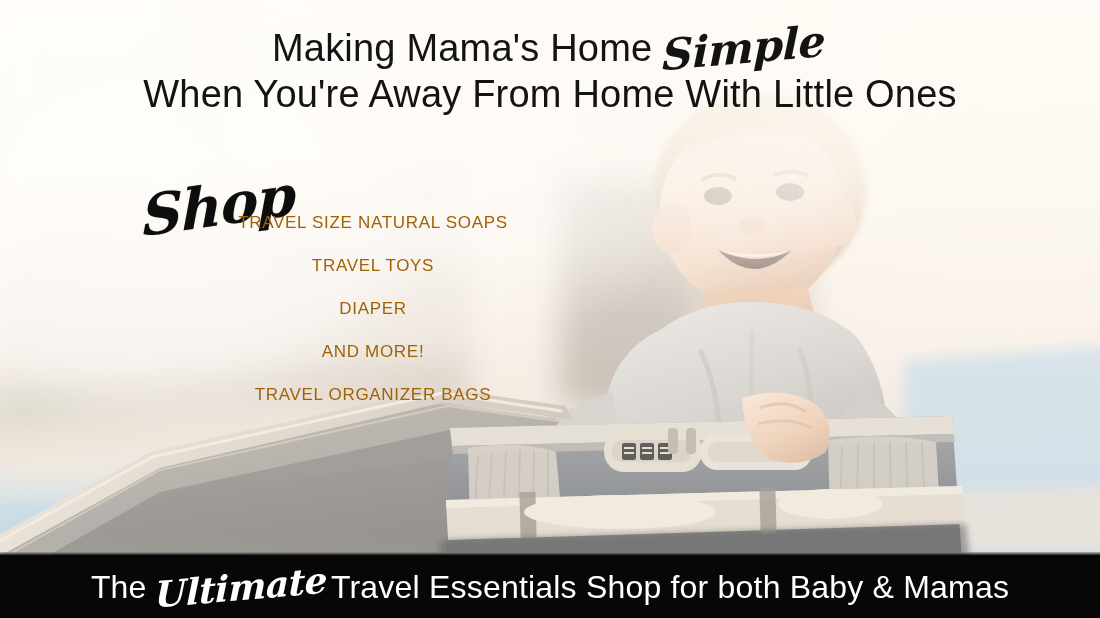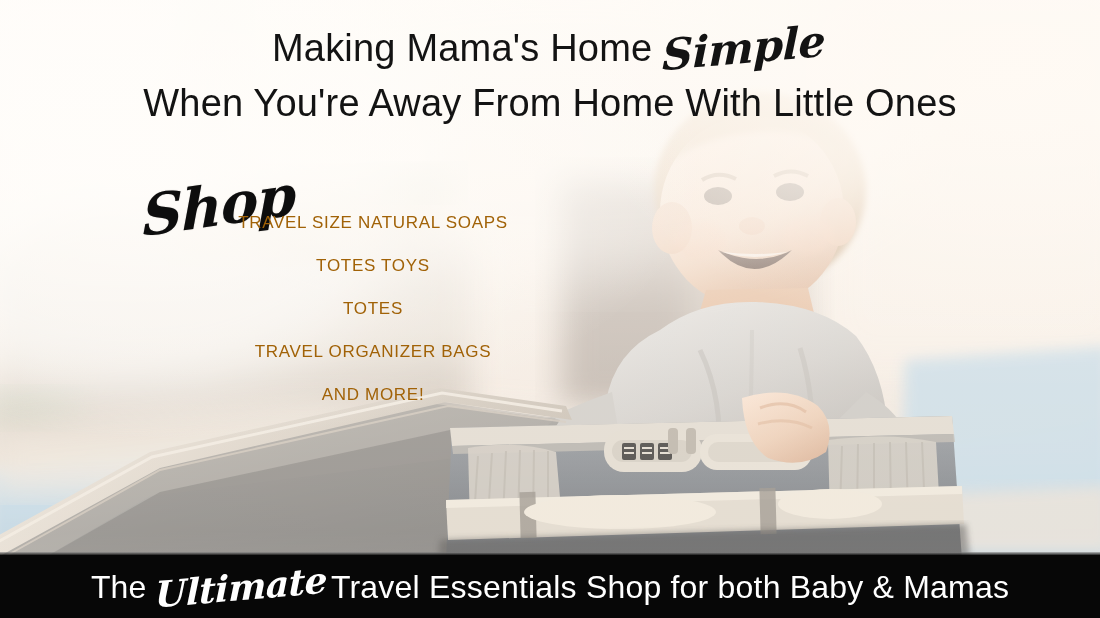--- a/index.html
+++ b/index.html
@@ -70,21 +70,20 @@
     font-weight: 300;
     letter-spacing: 0.2px;
     white-space: nowrap;
   }
   .headline .line2 {
     display: block;
     font-size: 38px;
     font-weight: 300;
     letter-spacing: 0.2px;
     white-space: nowrap;
-    margin-top: 9px;
   }
 
   
   .script {
     font-family: "DejaVu Serif", serif;
     font-style: italic;
     font-weight: 700;
     letter-spacing: -0.5px;
     transform: rotate(-5deg) skewX(-6deg);
     display: inline-block;
@@ -402,24 +401,24 @@
 
   <div class="headline">
     <span class="line1"><span>Making Mama's Home</span><span class="script">Simple</span></span>
     <span class="line2">When You're Away From Home With Little Ones</span>
   </div>
 
   <div class="shop-word">Shop</div>
 
   <div class="shop-list">
     <div class="item">TRAVEL SIZE NATURAL SOAPS</div>
-    <div class="item">TOTES TOYS</div>
-    <div class="item">TOTES</div>
+    <div class="item">TRAVEL TOYS</div>
+    <div class="item">DIAPER</div>
+    <div class="item">AND MORE!</div>
     <div class="item">TRAVEL ORGANIZER BAGS</div>
-    <div class="item">AND MORE!</div>
   </div>
 
   <div class="bar-edge"></div>
   <div class="bottom-bar">
     <div class="tagline"><span>The</span><span class="script">Ultimate</span><span>Travel Essentials Shop for both Baby &amp; Mamas</span></div>
   </div>
 
 </div>
 
 </body></html>

